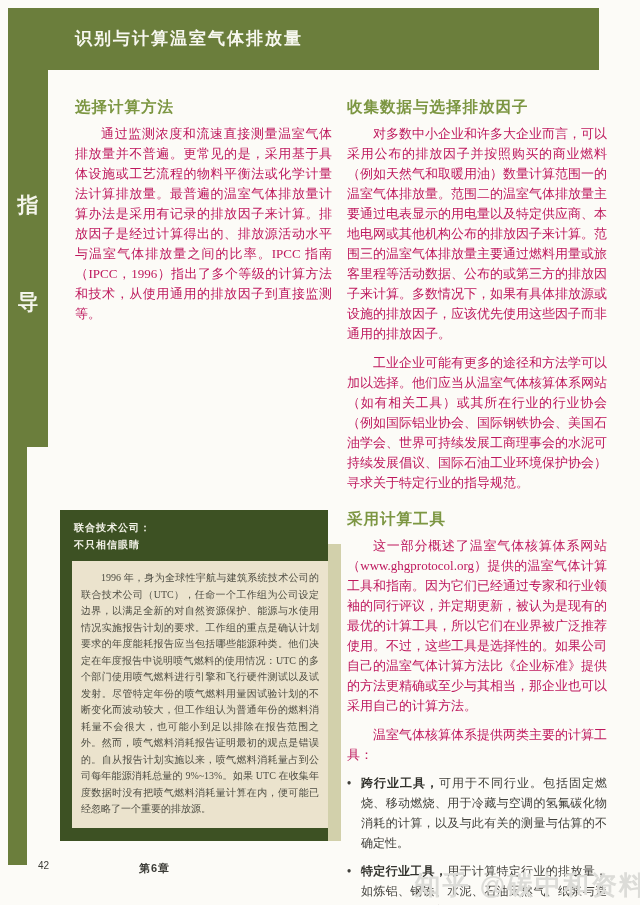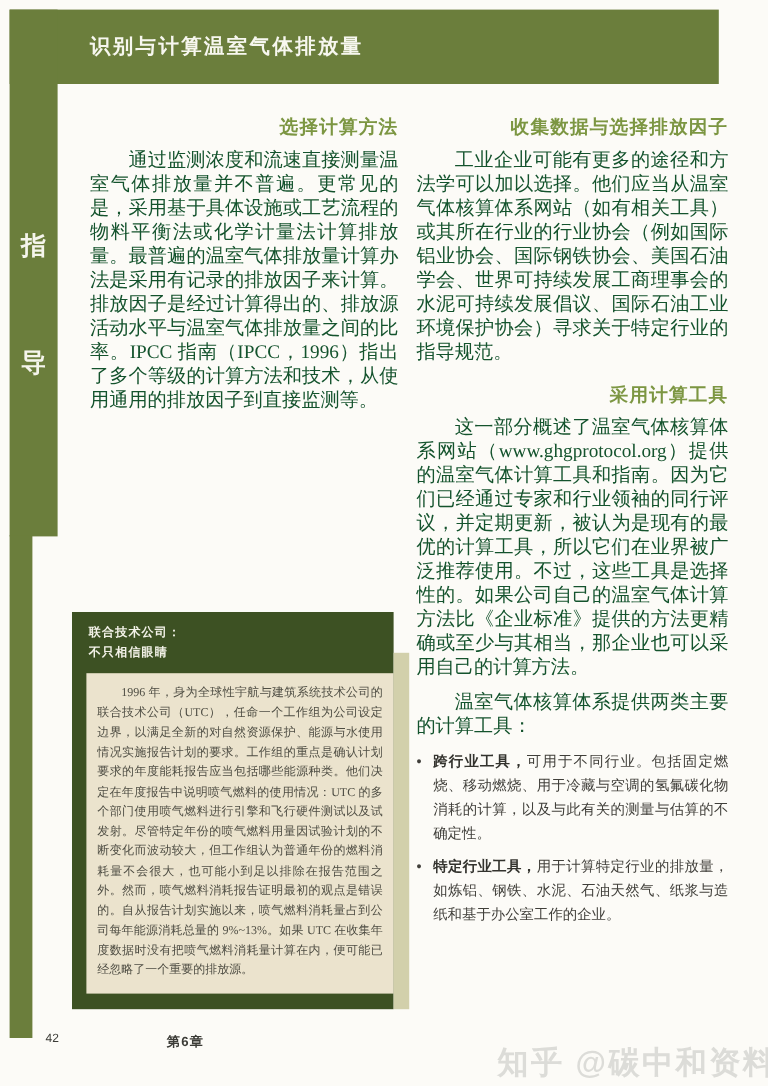--- a/index.html
+++ b/index.html
@@ -42,27 +42,26 @@
   .side-char.c2{top:288px;}
   
   .col{position:absolute;top:97px;}
   .col-left{left:75px;width:257px;}
   .col-right{left:347px;width:260px;}
   h2.sec{
     margin:0 0 7px 0;
     font-size:15.5px;line-height:20px;font-weight:700;
     color:#7c9642;letter-spacing:1px;
     font-family:"Liberation Sans","DejaVu Sans",sans-serif;
-    text-align:right;
   }
   h2.sec.later{margin-top:16px;}
   p.body{
     margin:0 0 0 0;padding:0;
-    font-size:16px;line-height:20px;
-    color:#14532d;
+    font-size:13px;line-height:20px;
+    color:#be185d;
     text-align:justify;text-indent:2em;
   }
   p.body + p.body{margin-top:9px;}
   p.intro{margin-top:9px;}
   ul.tools{
     list-style:none;margin:8px 0 0 0;padding:0;
     font-size:12px;line-height:20px;color:#403f3a;text-align:justify;
   }
   ul.tools li{position:relative;padding-left:14px;margin-top:8px;}
   ul.tools li:first-child{margin-top:0;}
@@ -133,20 +132,21 @@
   <div class="utc-box">
     <div class="utc-title">
       <div>联合技术公司：</div>
       <div>不只相信眼睛</div>
     </div>
     <div class="utc-body">1996 年，身为全球性宇航与建筑系统技术公司的联合技术公司（UTC），任命一个工作组为公司设定边界，以满足全新的对自然资源保护、能源与水使用情况实施报告计划的要求。工作组的重点是确认计划要求的年度能耗报告应当包括哪些能源种类。他们决定在年度报告中说明喷气燃料的使用情况：UTC 的多个部门使用喷气燃料进行引擎和飞行硬件测试以及试发射。尽管特定年份的喷气燃料用量因试验计划的不断变化而波动较大，但工作组认为普通年份的燃料消耗量不会很大，也可能小到足以排除在报告范围之外。然而，喷气燃料消耗报告证明最初的观点是错误的。自从报告计划实施以来，喷气燃料消耗量占到公司每年能源消耗总量的 9%~13%。如果 UTC 在收集年度数据时没有把喷气燃料消耗量计算在内，便可能已经忽略了一个重要的排放源。</div>
   </div>
 
   <div class="col col-right">
     <h2 class="sec">收集数据与选择排放因子</h2>
+    <p class="body">对多数中小企业和许多大企业而言，可以采用公布的排放因子并按照购买的商业燃料（例如天然气和取暖用油）数量计算范围一的温室气体排放量。范围二的温室气体排放量主要通过电表显示的用电量以及特定供应商、本地电网或其他机构公布的排放因子来计算。范围三的温室气体排放量主要通过燃料用量或旅客里程等活动数据、公布的或第三方的排放因子来计算。多数情况下，如果有具体排放源或设施的排放因子，应该优先使用这些因子而非通用的排放因子。</p>
     <p class="body">工业企业可能有更多的途径和方法学可以加以选择。他们应当从温室气体核算体系网站（如有相关工具）或其所在行业的行业协会（例如国际铝业协会、国际钢铁协会、美国石油学会、世界可持续发展工商理事会的水泥可持续发展倡议、国际石油工业环境保护协会）寻求关于特定行业的指导规范。</p>
 
     <h2 class="sec later">采用计算工具</h2>
     <p class="body">这一部分概述了温室气体核算体系网站（www.ghgprotocol.org）提供的温室气体计算工具和指南。因为它们已经通过专家和行业领袖的同行评议，并定期更新，被认为是现有的最优的计算工具，所以它们在业界被广泛推荐使用。不过，这些工具是选择性的。如果公司自己的温室气体计算方法比《企业标准》提供的方法更精确或至少与其相当，那企业也可以采用自己的计算方法。</p>
     <p class="body intro">温室气体核算体系提供两类主要的计算工具：</p>
 
     <ul class="tools">
       <li>
         <span class="bullet">•</span><b>跨行业工具，</b><span>可用于不同行业。包括固定燃烧、移动燃烧、用于冷藏与空调的氢氟碳化物消耗的计算，以及与此有关的测量与估算的不确定性。</span>
       </li>

